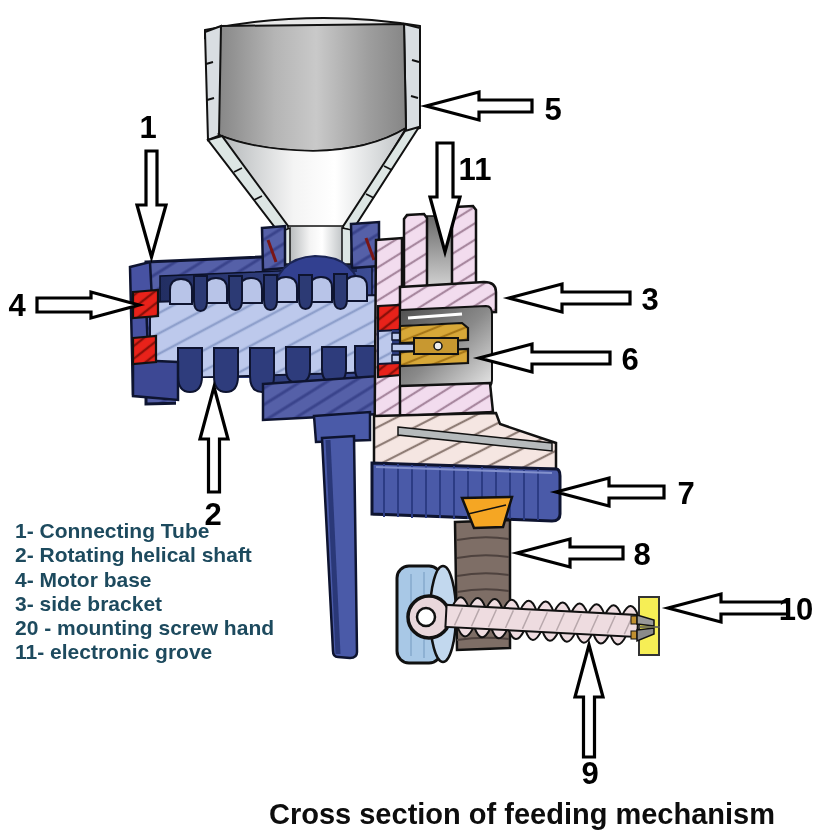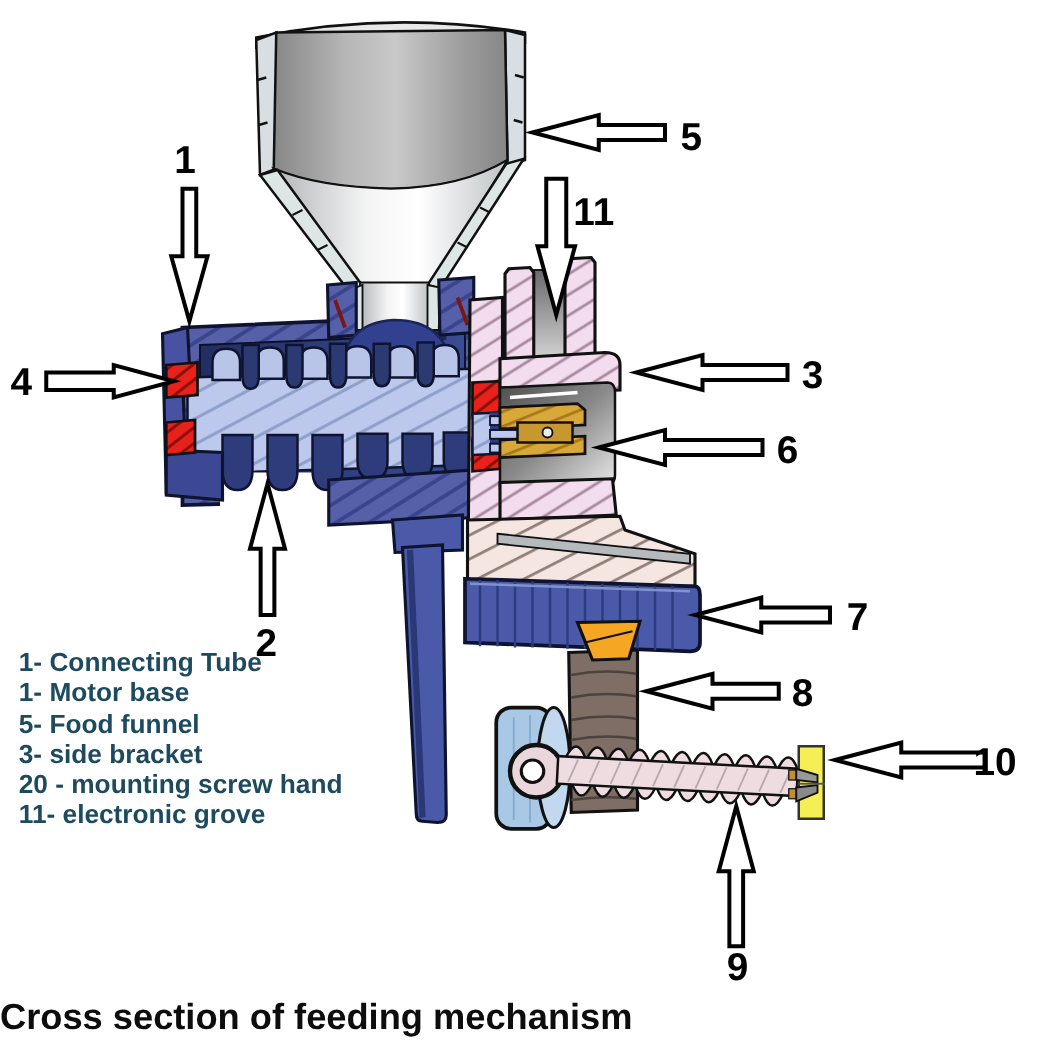--- a/index.html
+++ b/index.html
@@ -7,21 +7,21 @@
     position:relative;width:830px;height:838px;background:#ffffff;overflow:hidden;
     font-family:"Liberation Sans",sans-serif;
   }
   .stage svg{position:absolute;left:0;top:0;}
   .legend{
     position:absolute;left:15px;top:519px;width:340px;
     font-size:21px;font-weight:bold;line-height:24.3px;color:#1d4a5e;
     letter-spacing:0px;
   }
   .diagram-title{
-    position:absolute;left:0;top:798px;width:775px;text-align:left;
+    position:absolute;left:0;top:798px;width:775px;text-align:right;
     font-size:29px;font-weight:bold;color:#0d0d0d;
   }
   .callout-num{
     font-size:31px;font-weight:bold;fill:#000000;
     font-family:"Liberation Sans",sans-serif;
   }
   .arrow{fill:#ffffff;stroke:#000000;stroke-width:3.2;stroke-linejoin:miter;}
 </style>
 </head>
 <body>
@@ -256,22 +256,22 @@
     </g>
     <g>
       <path class="arrow" d="M445,252 L430,197 L437,197 L437,143 L453,143 L453,197 L460,197 Z"></path>
       <text class="callout-num" x="475" y="180" text-anchor="middle">11</text>
     </g>
   </g>
 </svg>
 
 <div class="legend">
   <div>1- Connecting Tube</div>
-  <div>1- Motor base</div>
-  <div>5- Food funnel</div>
+  <div>2- Rotating helical shaft</div>
+  <div>4- Motor base</div>
   <div>3- side bracket</div>
   <div>20 - mounting screw hand</div>
   <div>11- electronic grove</div>
 </div>
 
 <div class="diagram-title">Cross section of feeding mechanism</div>
 
 </div>
 
 </body></html>

